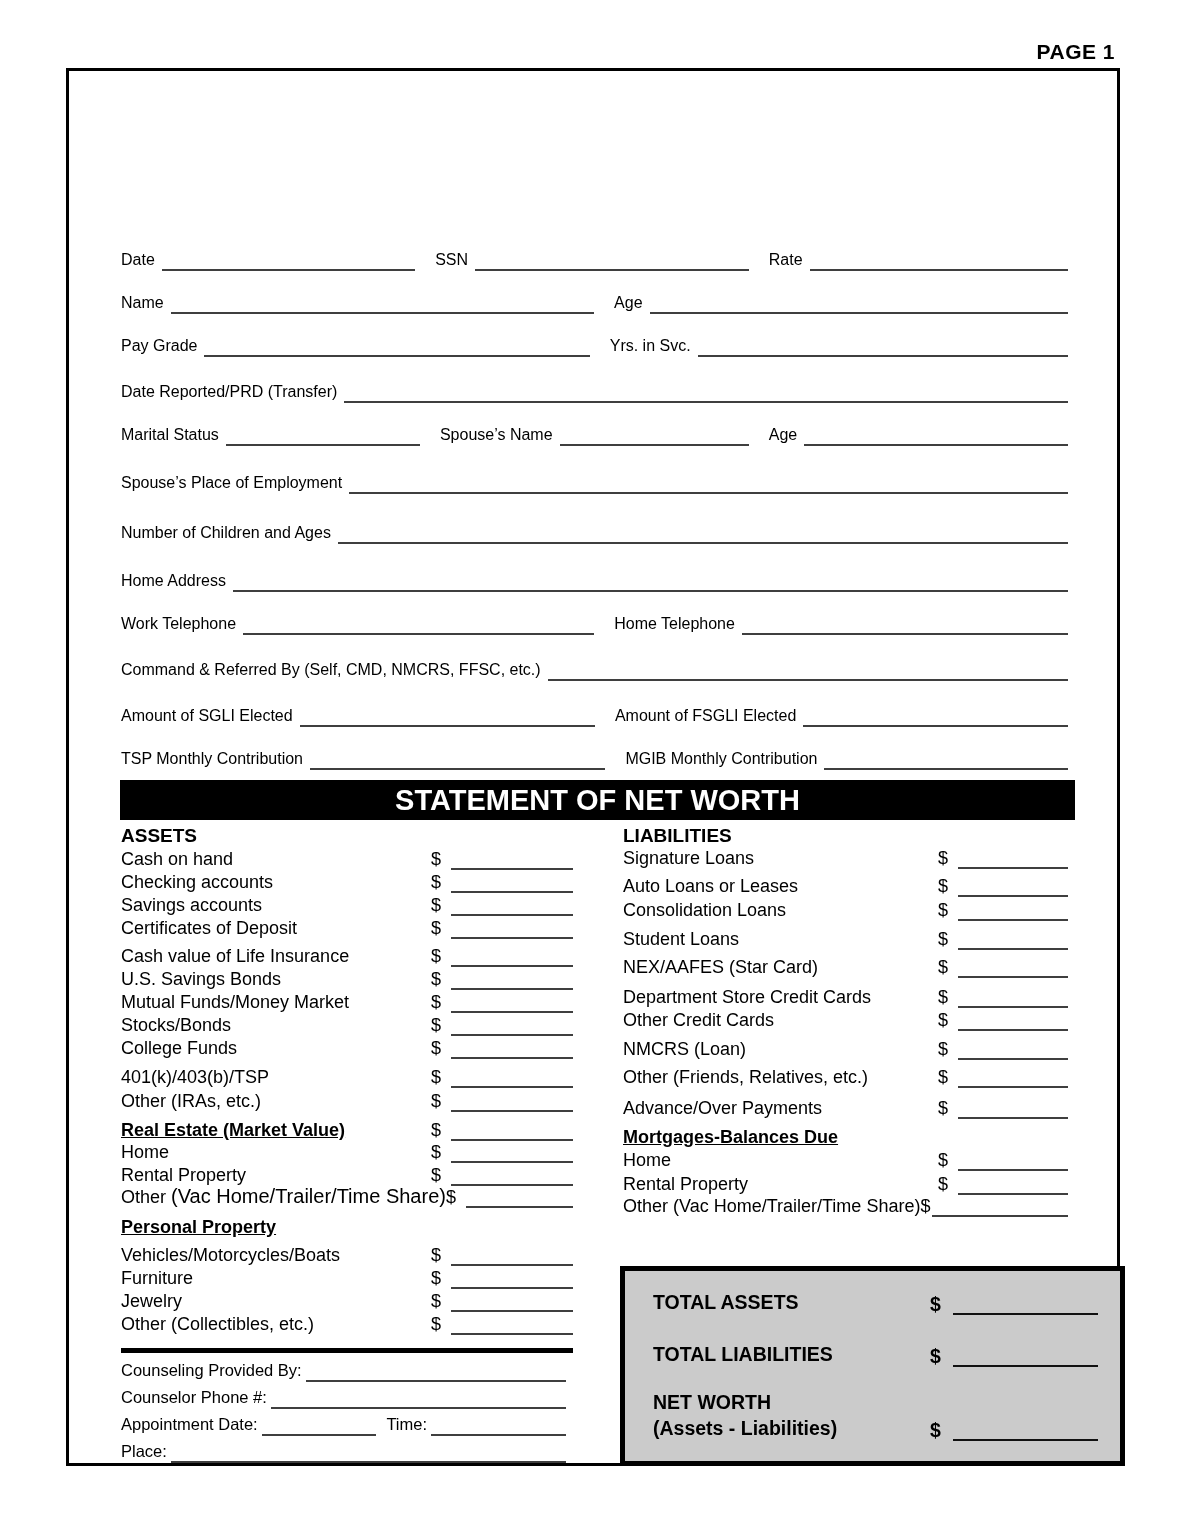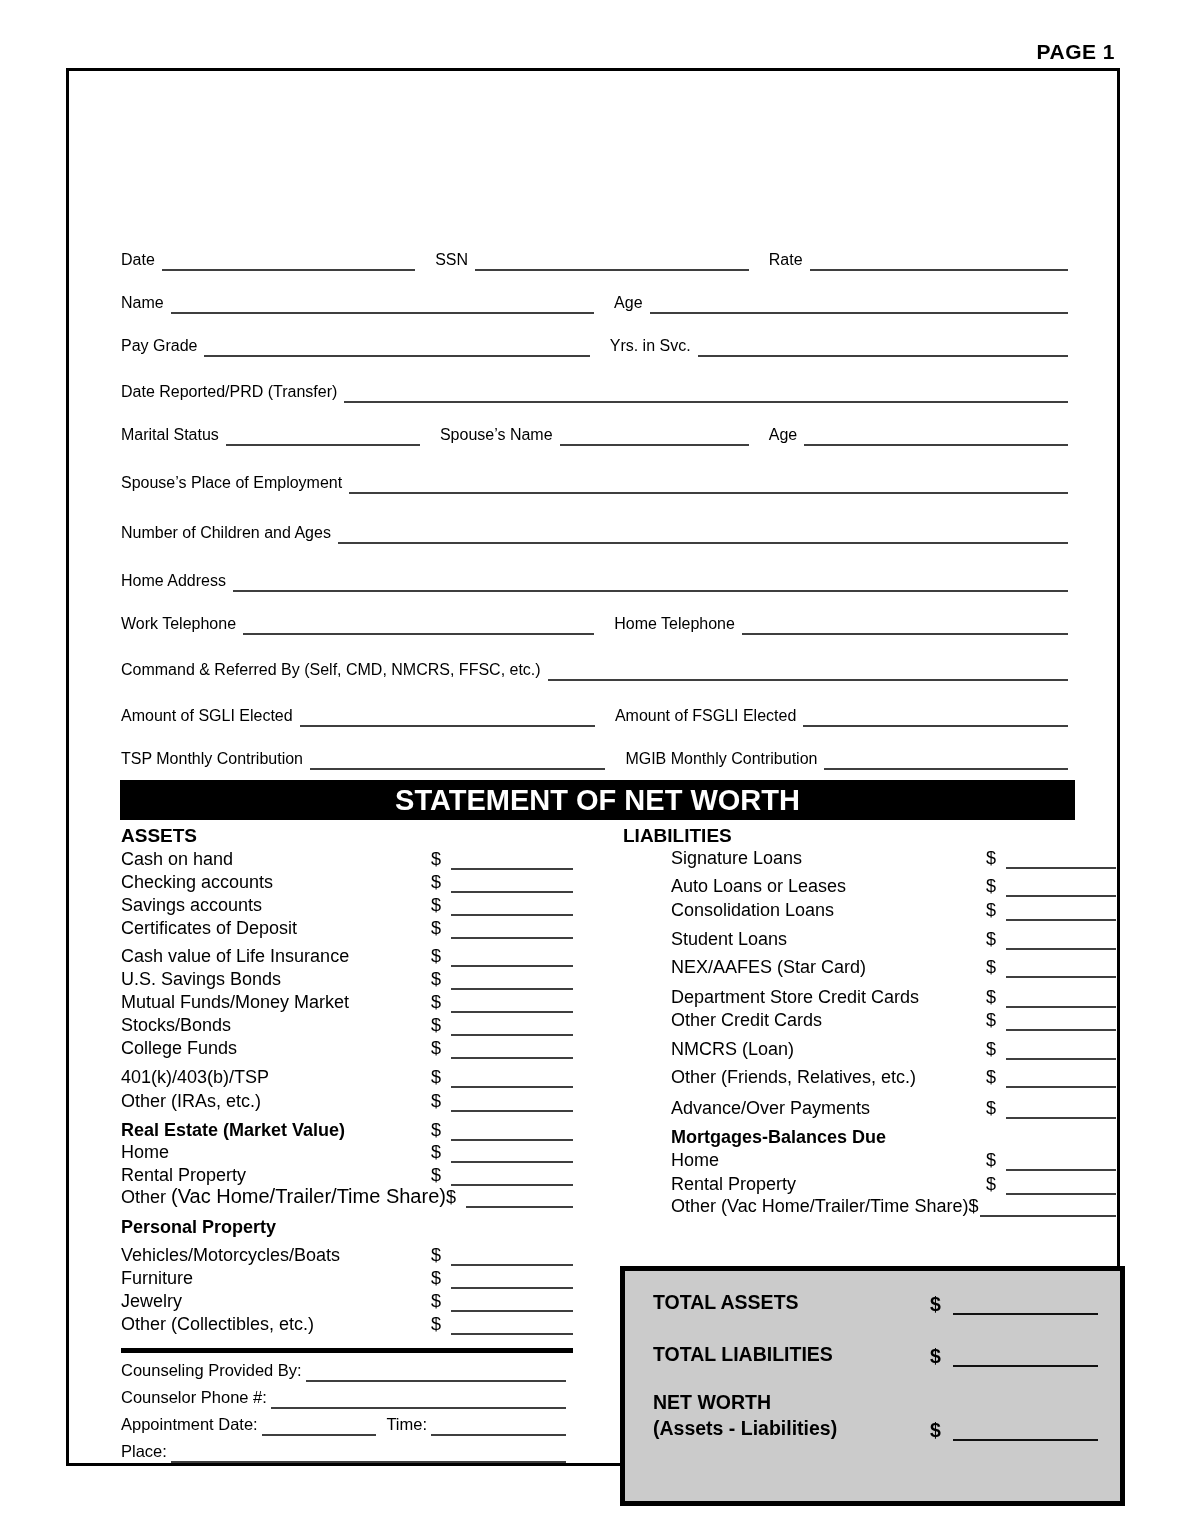--- a/index.html
+++ b/index.html
@@ -34,43 +34,43 @@
   .frow .lab{white-space:nowrap;line-height:23px;}
   .frow .lab.g{margin-left:20px;}
   .fline{height:100%;border-bottom:2px solid #3f3f3f;margin-left:7px;}
 
   
   .nw-bar{position:absolute;left:51px;top:709px;width:955px;height:40px;background:#000;color:#fff;
           display:flex;align-items:center;justify-content:center;font-size:29px;font-weight:bold;letter-spacing:0;}
   .col-head{position:absolute;font-size:19px;font-weight:bold;}
   .nwrow{position:absolute;height:23px;display:flex;align-items:flex-end;font-size:18px;}
   .nwrow.arow{left:52px;width:452px;}
-  .nwrow.lrow{left:554px;width:445px;margin-left:48px;}
+  .nwrow.lrow{left:554px;width:445px;}
   .nwrow .ilab{flex:1;white-space:nowrap;line-height:22px;}
   .nwrow .ilab .sub{font-size:20px;}
-  .nwrow.bold .ilab{font-weight:bold;}
+  .nwrow.bold .ilab{font-weight:bold;text-decoration:underline;}
   .amt{display:flex;align-items:flex-end;}
   .arow .amt{width:142px;}
   .lrow .amt{width:130px;}
   .nwrow.tight .ilab{flex:none;}
   .nwrow.tight .amt{flex:1;width:auto;}
   .cur{line-height:22px;}
   .aline{flex:1;height:100%;border-bottom:2px solid #3f3f3f;margin-left:10px;}
   .tight .aline{margin-left:2px;}
 
   .nw-divider{position:absolute;left:52px;top:1277px;width:452px;height:5px;background:#000;}
 
   
   .crow{position:absolute;left:52px;width:445px;height:24px;display:flex;align-items:flex-end;font-size:16.5px;}
   .crow .lab{white-space:nowrap;line-height:23px;}
   .crow .lab.g{margin-left:10px;}
   .crow .fline{margin-left:4px;}
 
   
-  .tbox{position:absolute;left:551px;top:1195px;width:505px;height:240px;background:#cbcbcb;
+  .tbox{position:absolute;left:551px;top:1195px;width:505px;height:200px;background:#cbcbcb;
         border:5px solid #000;box-sizing:border-box;}
   .trow{position:absolute;left:28px;right:22px;height:26px;display:flex;align-items:flex-end;
         font-size:19.5px;font-weight:bold;}
   .trow .tlab{flex:1;white-space:nowrap;line-height:25px;}
   .trow .amt{width:168px;}
   .trow .aline{border-bottom:2.5px solid #111;margin-left:12px;}
   .trow.nw2{height:52px;align-items:flex-end;}
   .trow.nw2 .tlab div{line-height:26px;}
 </style>
 </head>

